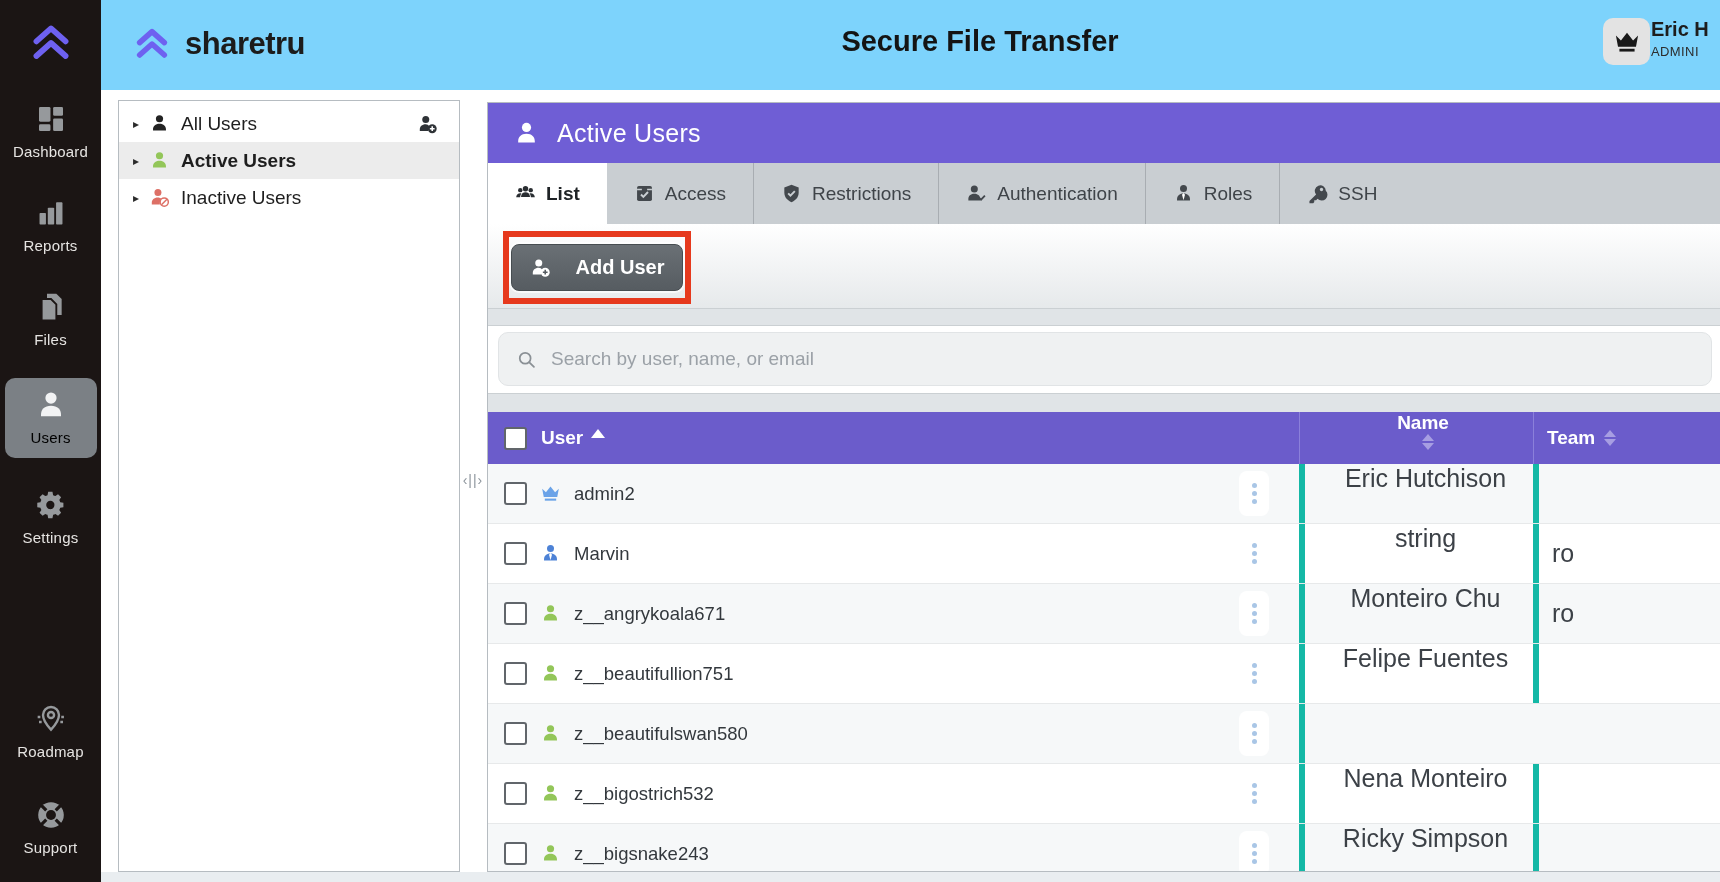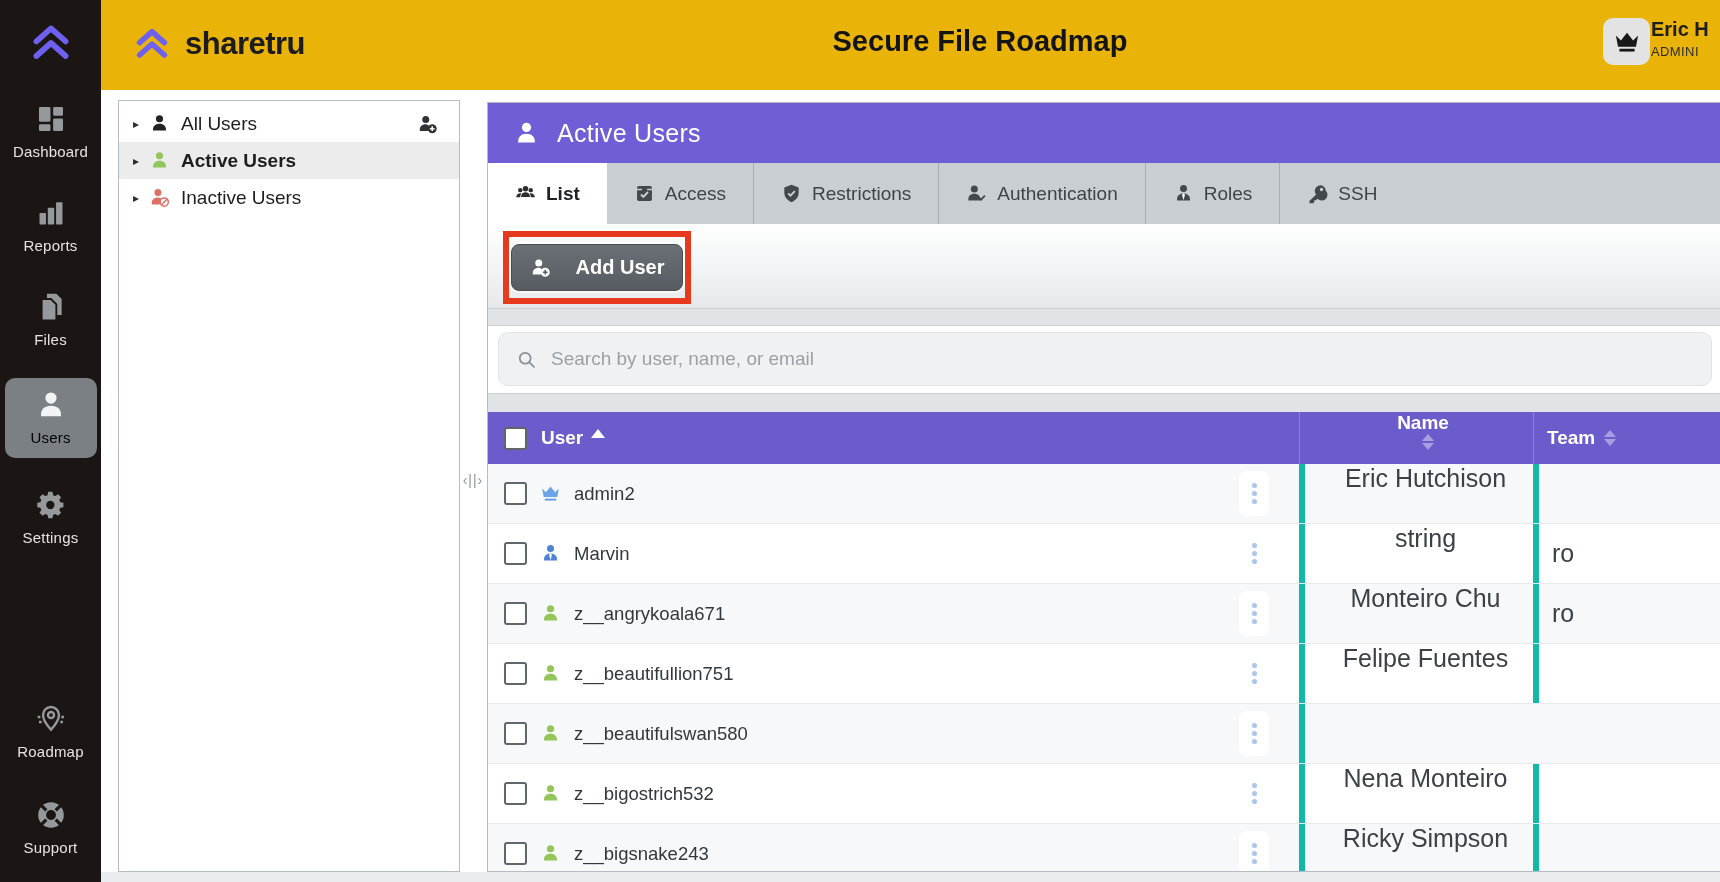--- a/index.html
+++ b/index.html
@@ -17,21 +17,21 @@
   .side-item .icon{width:34px;height:34px;color:#96999c;}
   .side-item .lbl{font-size:15px;color:#e6e4e2;letter-spacing:.2px;}
   .side-item.active{background:#7b8085;border-radius:10px;padding:10px 0 12px;}
   .side-item.active .icon{color:#f2f3f4;}
   .side-item.active .lbl{color:#000000;}
   .side-spacer{flex:1;}
   .side-item.is-bottom{margin-top:26px;}
   .side-item:last-child{margin-bottom:20px;}
 
   
-  .header{position:absolute;left:101px;top:0;width:1619px;height:90px;background:#eab308;}
+  .header{position:absolute;left:101px;top:0;width:1619px;height:90px;background:#7dd3fc;}
   .brand{position:absolute;left:29px;top:22px;display:flex;align-items:center;gap:11px;}
   .brand .icon{width:44px;height:44px;}
   .brand-text{font-size:31px;font-weight:700;color:#1c1c1c;letter-spacing:-.5px;}
   .app-title{position:absolute;left:539px;top:25px;width:680px;text-align:center;
              font-size:29px;font-weight:700;color:#141414;}
   .user-chip{position:absolute;left:1502px;top:18px;display:flex;align-items:flex-start;gap:1px;}
   .crown-box{width:47px;height:47px;background:#e3e3e3;border-radius:10px;display:flex;
              align-items:center;justify-content:center;color:#191919;}
   .crown-box .icon{width:28px;height:28px;}
   .user-name{font-size:20px;font-weight:700;color:#1d1d1d;white-space:nowrap;}
@@ -209,21 +209,21 @@
 <header class="header">
   <div class="brand">
     <span class="icon">
       <svg width="44" height="44" viewBox="0 0 64 64" fill="none" stroke="#6e61f0" stroke-width="8" stroke-linecap="round" stroke-linejoin="round">
         <path d="M14 30 L32 14 L50 30"></path>
         <path d="M14 48 L32 32 L50 48"></path>
       </svg>
     </span>
     <span class="brand-text">sharetru</span>
   </div>
-  <div class="app-title">Secure File Roadmap</div>
+  <div class="app-title">Secure File Transfer</div>
   <div class="user-chip">
     <span class="crown-box">
       <span class="icon">
           <svg width="28" height="28" viewBox="0 0 24 24">
             <path fill="currentColor" d="M2.5 6.5l4.3 4.2L12 4l5.2 6.7 4.3-4.2-1.8 9.6H4.3z"></path>
             <path fill="currentColor" d="M5.5 17.8h13v2.4h-13z"></path>
           </svg>
         </span>
     </span>
     <span>

